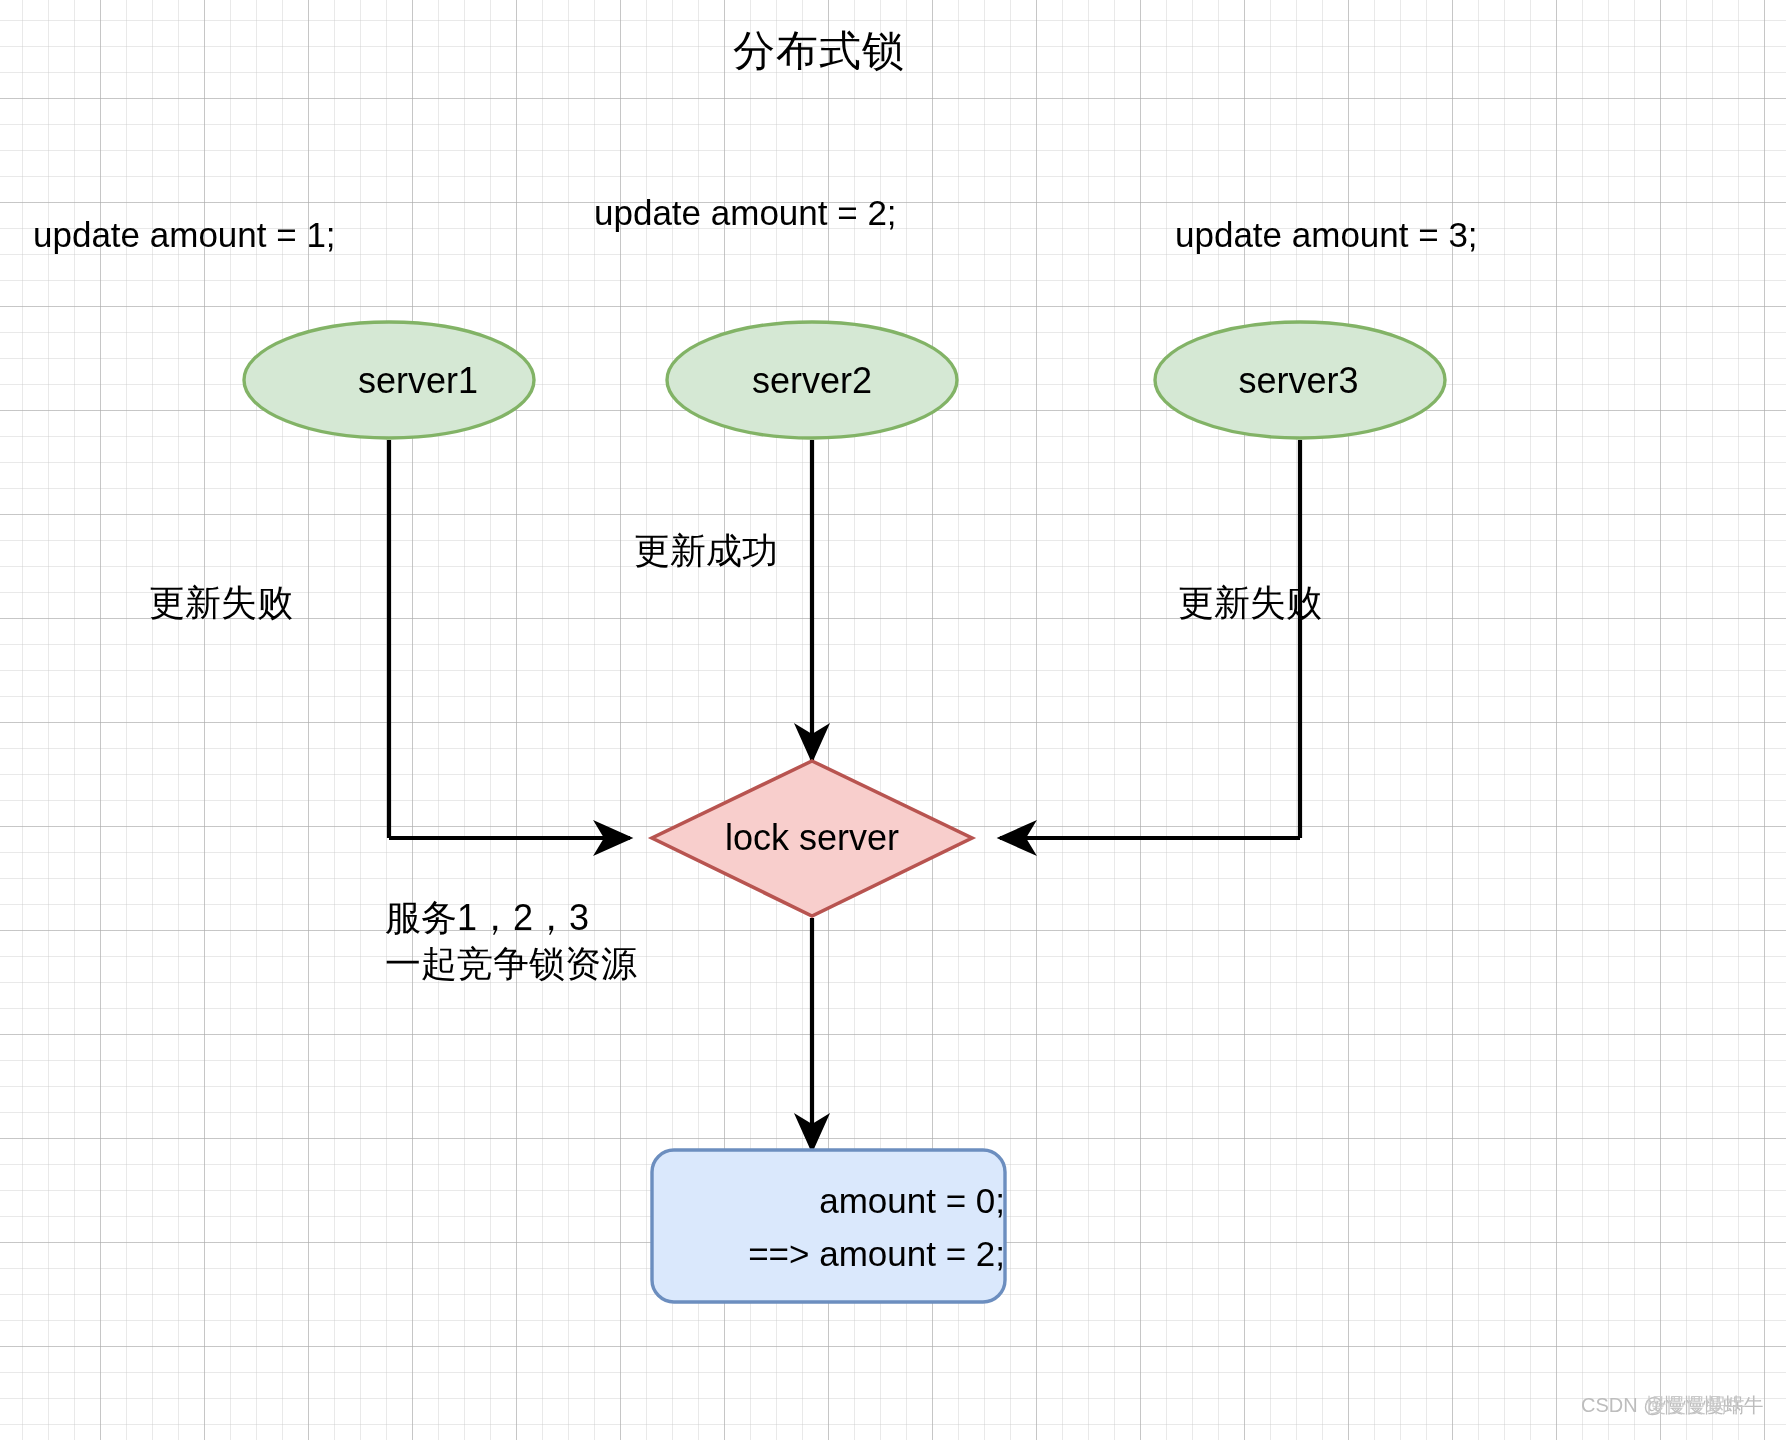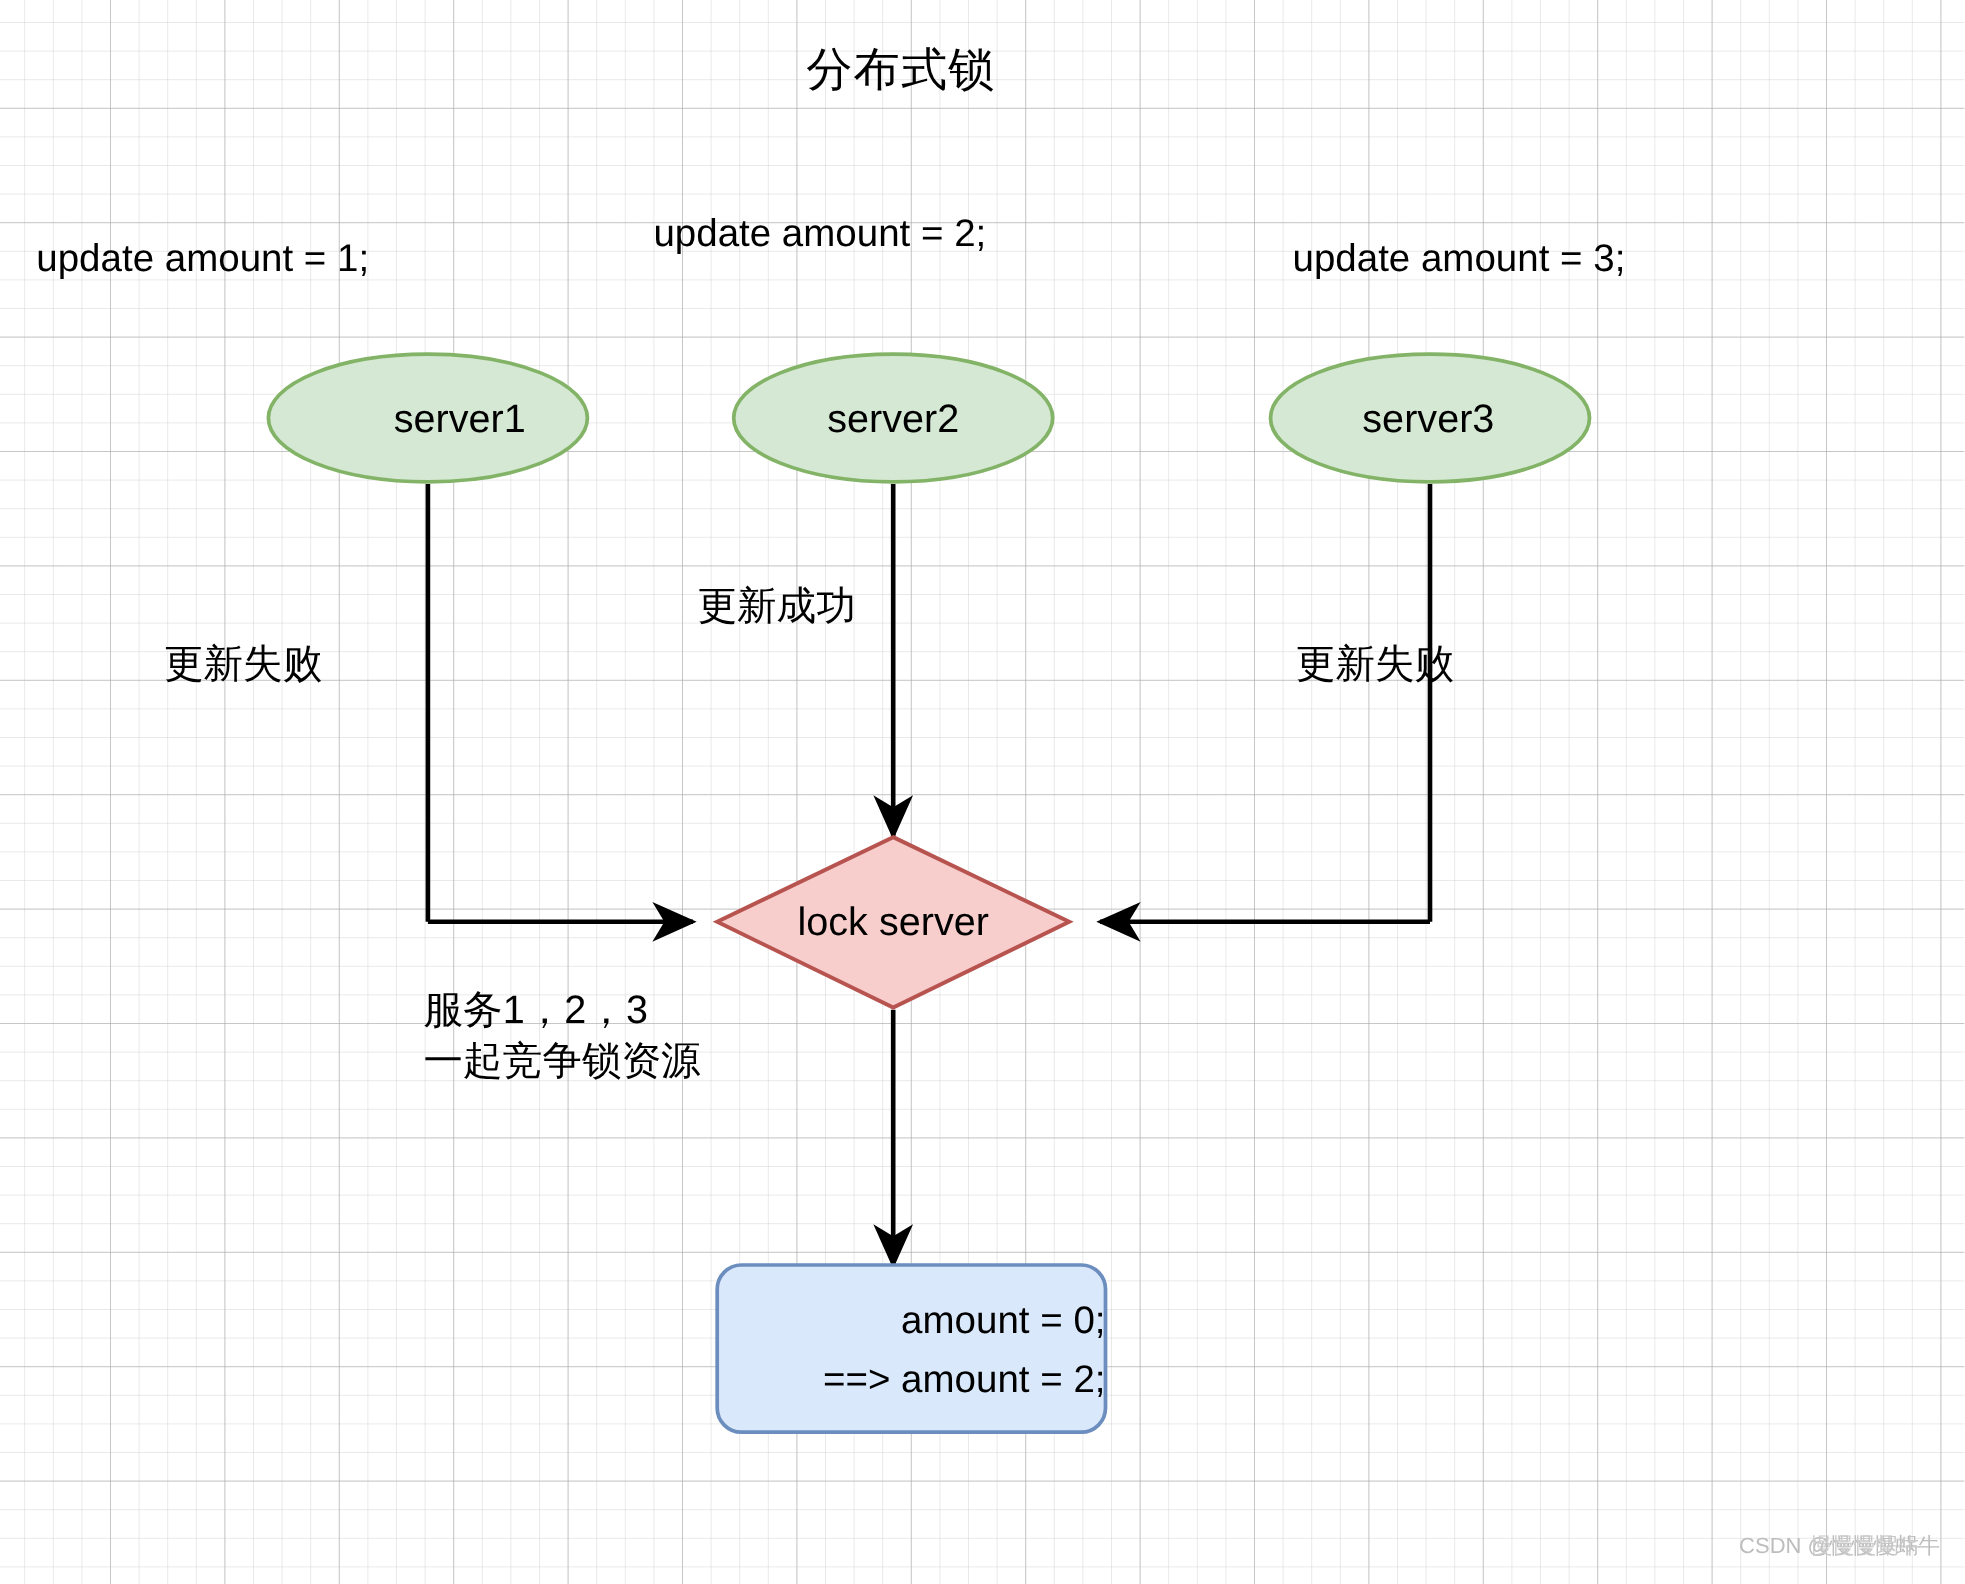--- a/index.html
+++ b/index.html
@@ -112,21 +112,21 @@
 
     <ellipse cx="812" cy="380" rx="145" ry="58" fill="#d5e8d4" stroke="#82b366" stroke-width="3.4"></ellipse>
 
     <ellipse cx="1300" cy="380" rx="145" ry="58" fill="#d5e8d4" stroke="#82b366" stroke-width="3.4"></ellipse>
 
     <polygon points="812,761 972,838 812,916 652,838" fill="#f8cecc" stroke="#b85450" stroke-width="3.6"></polygon>
 
     <rect x="652" y="1150" width="353" height="152" rx="22" ry="22" fill="#dae8fc" stroke="#6c8ebf" stroke-width="3.4"></rect>
   </svg>
 
-  <div class="lbl title" style="left:733px; top:36px;">分布式锁</div>
+  <div class="lbl title" style="left:733px; top:24px;">分布式锁</div>
 
   <div class="lbl code-lbl" style="left:33px; top:213px;">update amount = 1;</div>
 
   <div class="lbl code-lbl" style="left:594px; top:191px;">update amount = 2;</div>
 
   <div class="lbl code-lbl" style="left:1175px; top:213px;">update amount = 3;</div>
 
   <div class="node-text" style="left:244px; top:358px; width:348px;">server1</div>
 
   <div class="node-text" style="left:667px; top:358px; width:290px;">server2</div>

